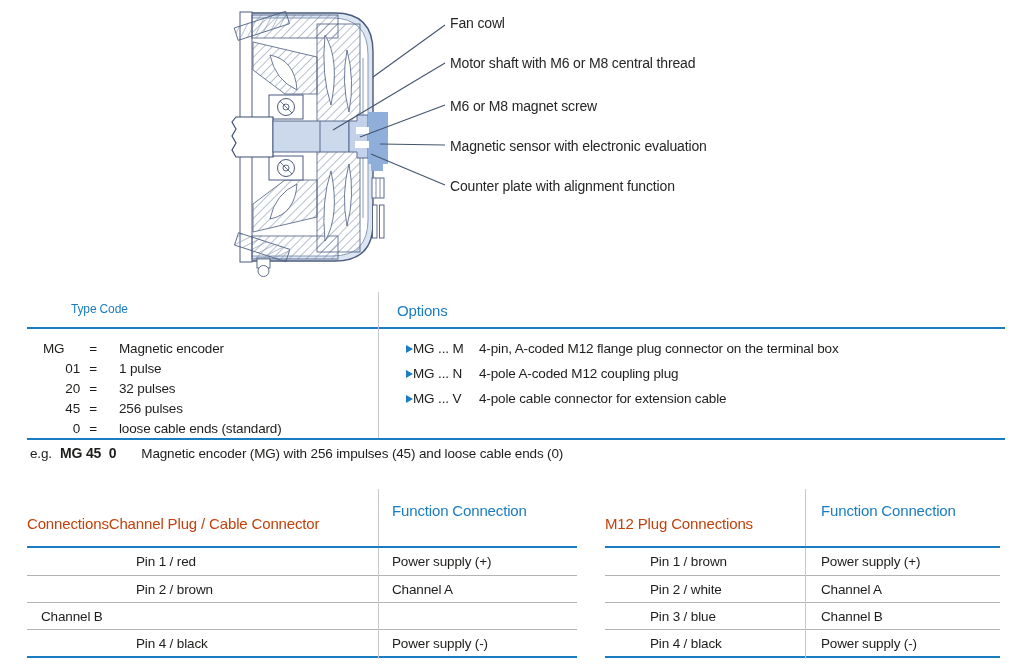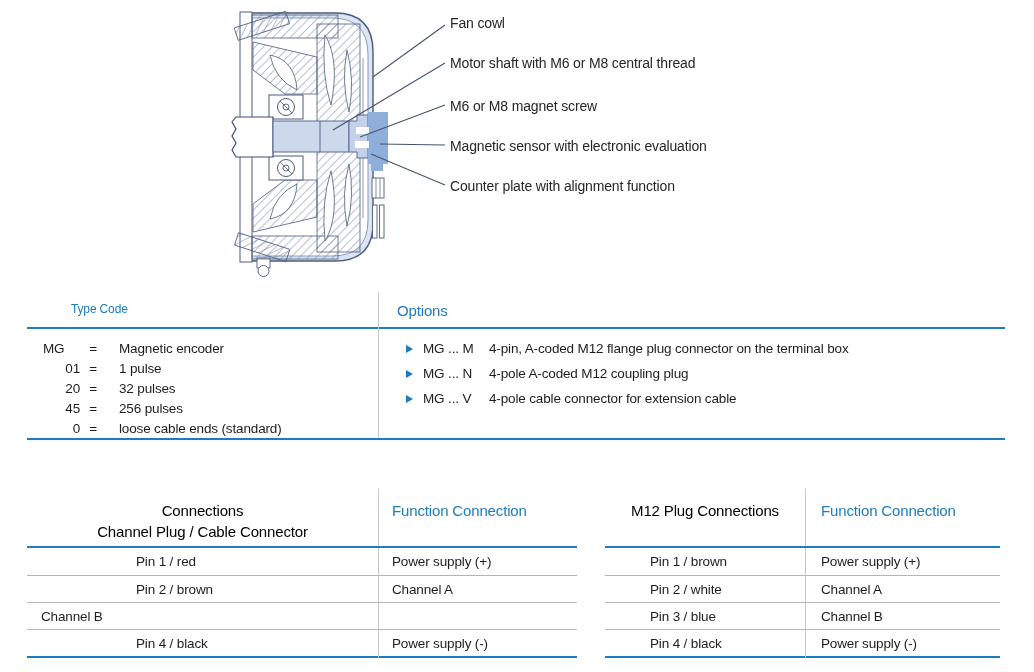--- a/index.html
+++ b/index.html
@@ -25,31 +25,31 @@
   .tc-rows { position:absolute; left:16px; top:44px; width:320px; }
   .tc-row { display:flex; height:20px; align-items:flex-end; font-size:13.5px; }
   .tc-row .code { flex:0 0 37px; text-align:right; }
   .tc-row:first-child .code { text-align:left; }
   .tc-row .eq { flex:0 0 14px; margin-left:6px; text-align:center; }
   .tc-row .desc { margin-left:19px; white-space:nowrap; }
   .opt-rows { position:absolute; left:379px; top:44px; width:590px; }
   .opt-row { display:flex; align-items:center; height:25px; font-size:13.5px; }
   .opt-bullet { flex:0 0 7px; width:0; height:0;
     border-left:7px solid #1a7cc1; border-top:4.5px solid transparent; border-bottom:4.5px solid transparent; }
-  .opt-code { flex:0 0 58px; margin-left:10px; white-space:nowrap; }
+  .opt-code { flex:0 0 58px; white-space:nowrap; }
   .opt-desc { margin-left:8px; white-space:nowrap; }
   
   .example { position:absolute; left:30px; top:445px; height:16px; display:flex; align-items:center; font-size:13.5px; }
   .ex-code { font-weight:bold; margin-left:8px; white-space:pre; font-size:14px; }
   .ex-text { margin-left:25px; }
   
   .pin-table { position:absolute; top:489px; height:170px; }
   .pt-header { position:relative; height:59px; border-bottom:2px solid #1a7cc1; display:flex; }
-  .pt-h-col1 { display:flex; flex-direction:column; align-items:center; padding-top:11px;
-    font-size:15px; line-height:21px; color:#000000; }
+  .pt-h-col1 { display:flex; align-items:center; padding-top:11px;
+    font-size:15px; line-height:21px; color:#c2410c; }
   .pt-h-col2 { padding-top:11px; font-size:15px; line-height:21px; color:#1a7cc1; }
   .pt-row { display:flex; height:27px; align-items:center; font-size:13.5px; }
   .pt-row + .pt-row { border-top:1px solid #b3b3b3; }
   .pt-body { border-bottom:2px solid #1a7cc1; }
   .pt-divider { position:absolute; top:0; width:1px; height:170px; background:#c6c9cd; }
   .pt-pin { white-space:nowrap; }
   .pt-func { white-space:nowrap; }
   
   .pt-left { left:27px; width:550px; }
   .pt-left .pt-h-col1 { width:351px; }
@@ -200,20 +200,25 @@
         <span class="opt-desc">4-pole A-coded M12 coupling plug</span>
       </div>
       <div class="opt-row">
         <span class="opt-bullet"></span>
         <span class="opt-code">MG ... V</span>
         <span class="opt-desc">4-pole cable connector for extension cable</span>
       </div>
     </div>
   </section>
 
+  <div class="example">
+    <span>e.g.</span>
+    <span class="ex-code">MG 45  0</span>
+    <span class="ex-text">Magnetic encoder (MG) with 256 impulses (45) and loose cable ends (0)</span>
+  </div>
 
   <div class="pin-table pt-left">
     <div class="pt-divider"></div>
     <div class="pt-header">
       <div class="pt-h-col1">
         <span>Connections</span>
         <span>Channel Plug / Cable Connector</span>
       </div>
       <div class="pt-h-col2">Function Connection</div>
     </div>

